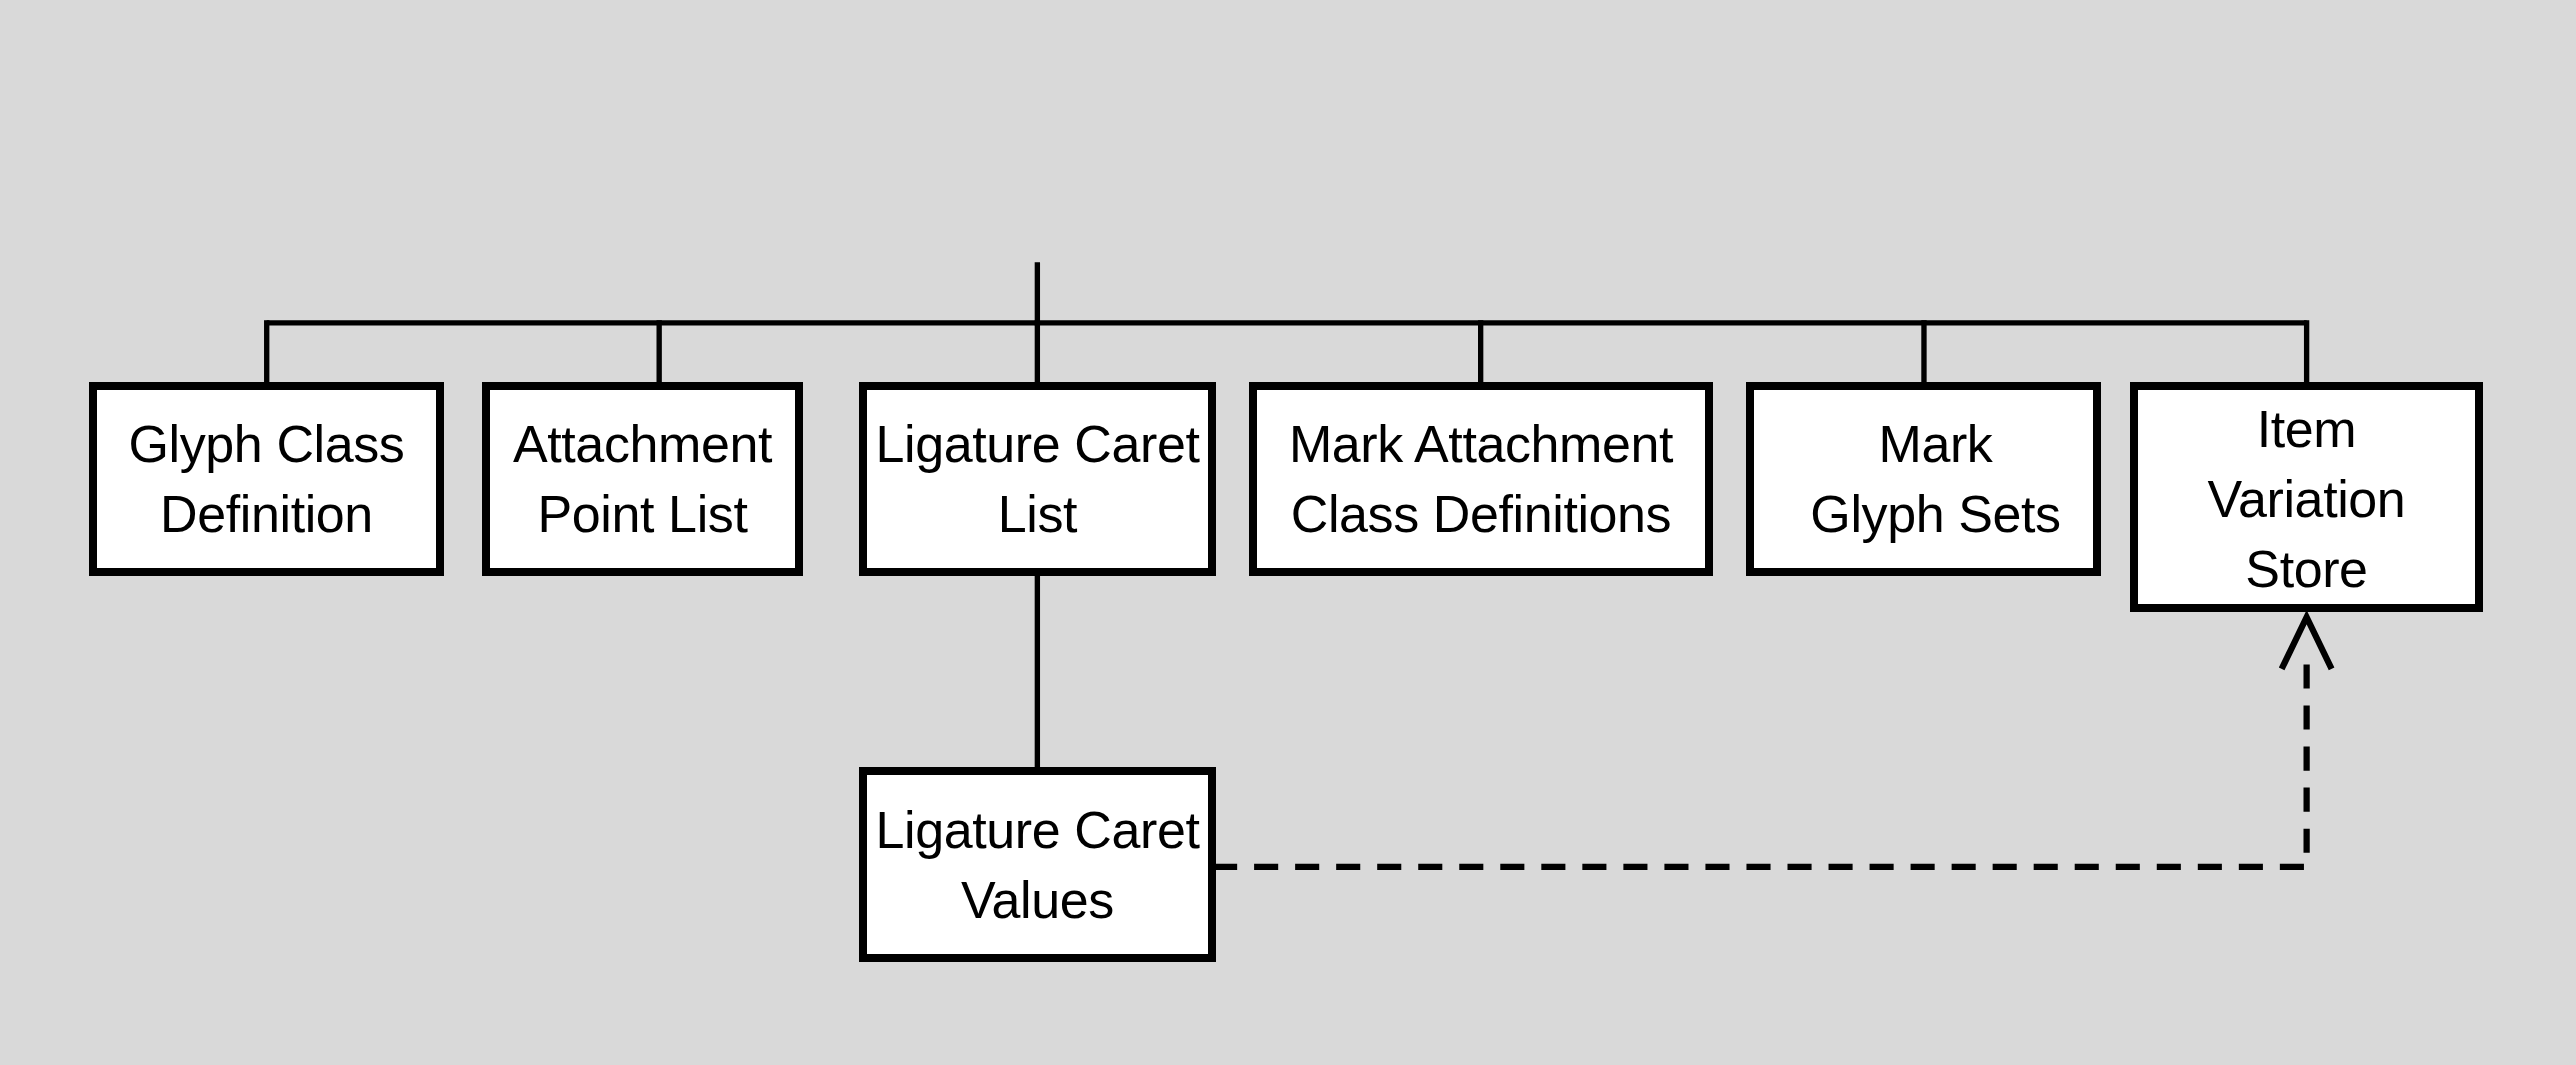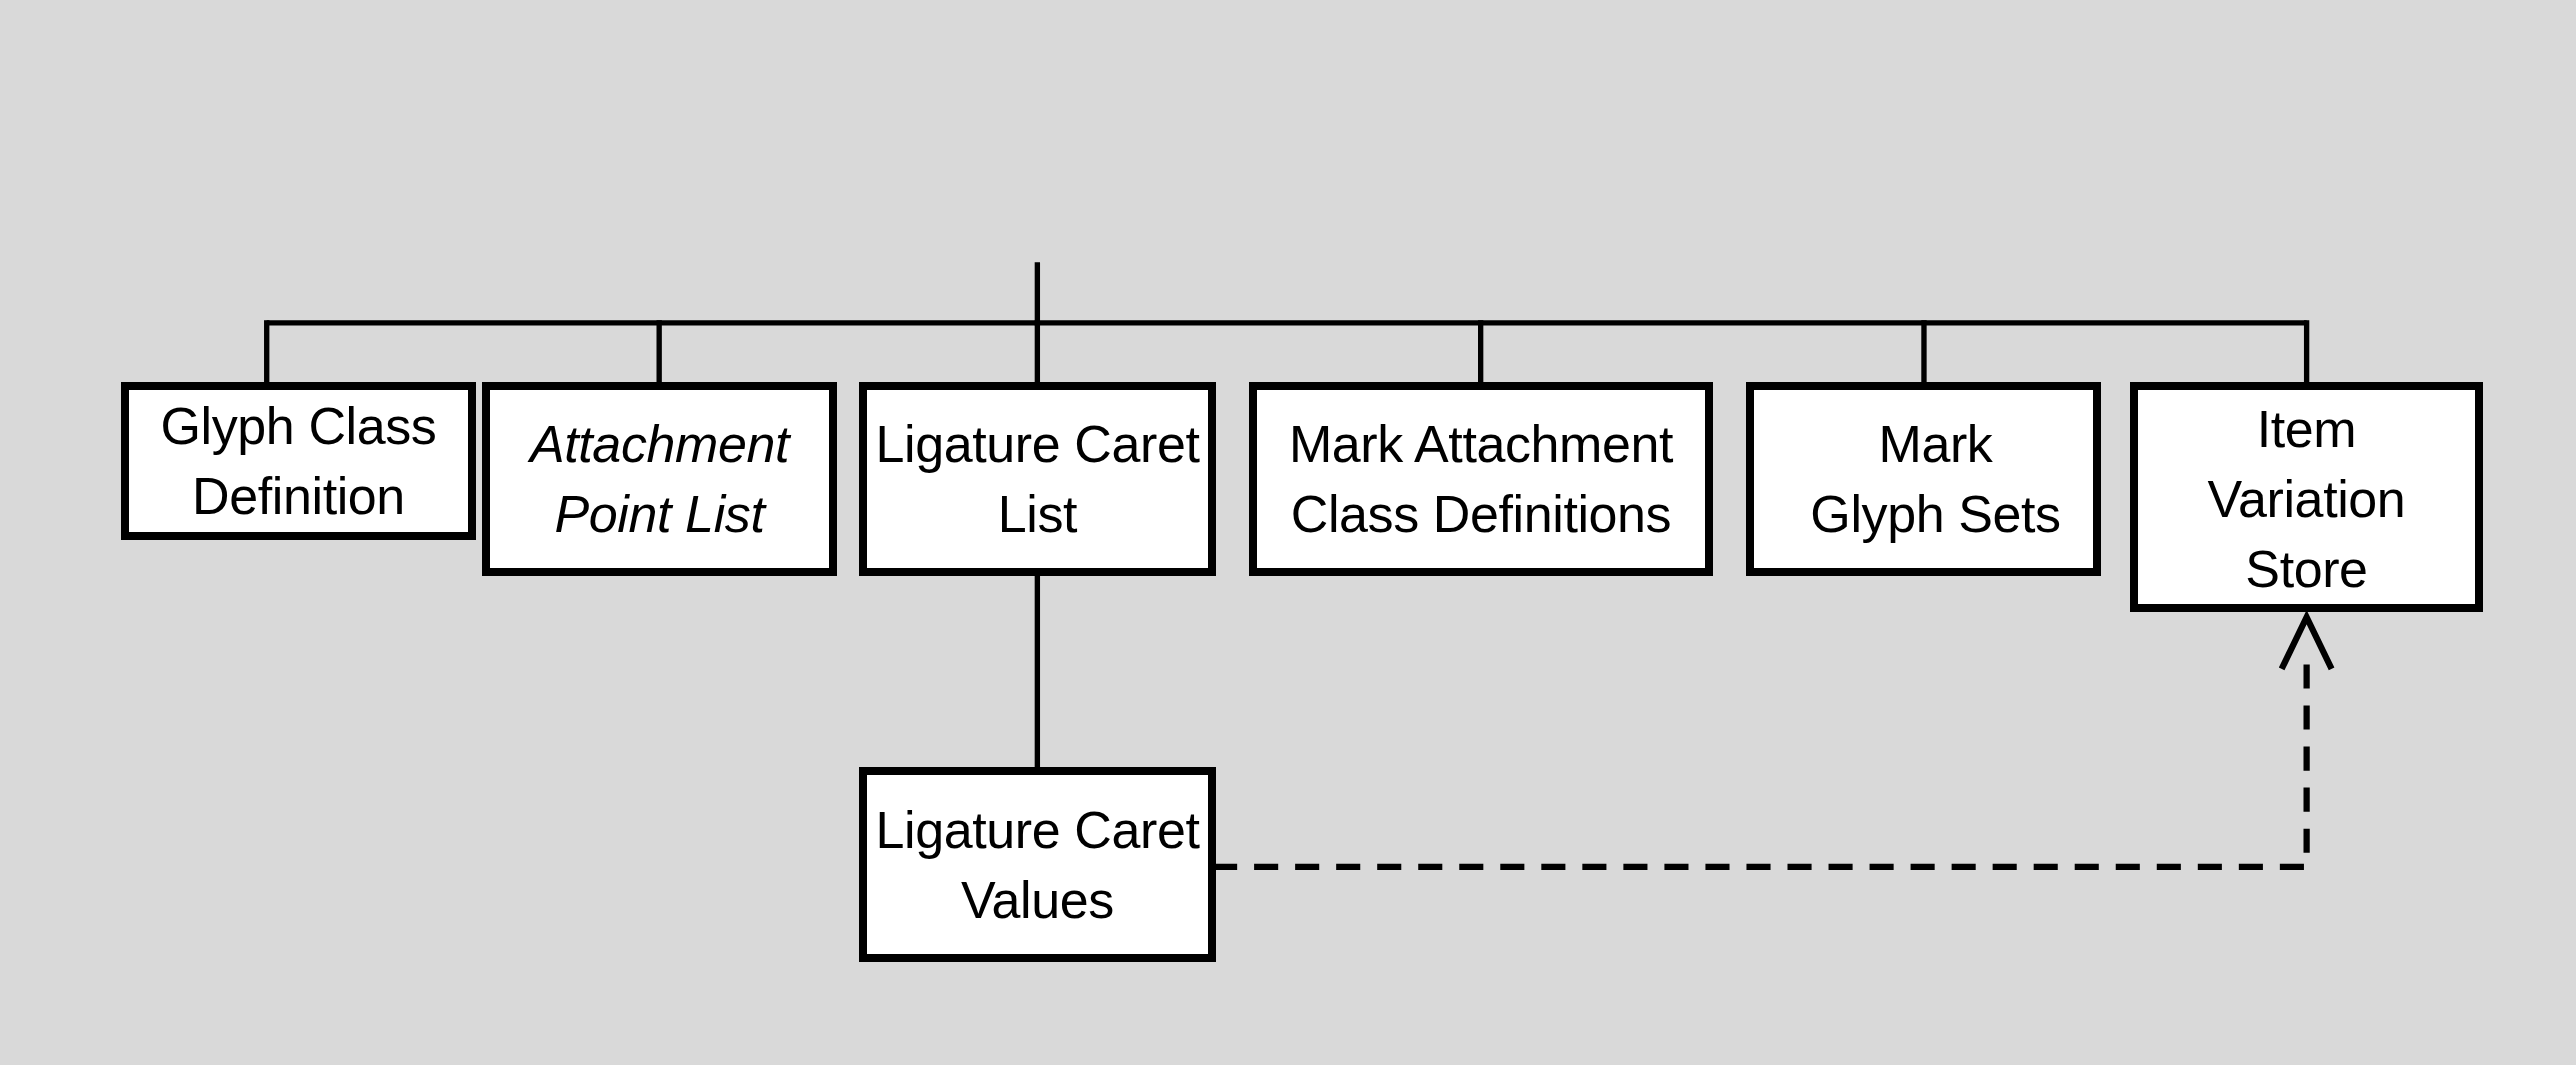--- a/index.html
+++ b/index.html
@@ -78,26 +78,26 @@
     <path class="solid-line" d="M 2157 359 L 2157 432"></path>
     <path class="solid-line" d="M 2586 359 L 2586 432"></path>
 
     <path class="solid-line" d="M 1163 644 L 1163 864"></path>
 
     <path class="dashed-line" d="M 1360 972 L 2586 972 L 2586 744"></path>
     <path class="arrowhead" d="M 2558 750 L 2586 692 L 2614 750"></path>
   </svg>
 
 
-  <div class="node" style="left:89px; top:382px; width:355px; height:158px;margin-left:32px;">
+  <div class="node" style="left:89px; top:382px; width:355px; height:194px;">
     <span class="node-label">Glyph Class
 Definition</span>
   </div>
 
-  <div class="node" style="left:482px; top:382px; width:355px; height:194px;font-style:italic;">
+  <div class="node" style="left:482px; top:382px; width:321px; height:194px;">
     <span class="node-label">Attachment
 Point List</span>
   </div>
 
   <div class="node" style="left:859px; top:382px; width:357px; height:194px;">
     <span class="node-label">Ligature Caret
 List</span>
   </div>
 
   <div class="node" style="left:1249px; top:382px; width:464px; height:194px;">

